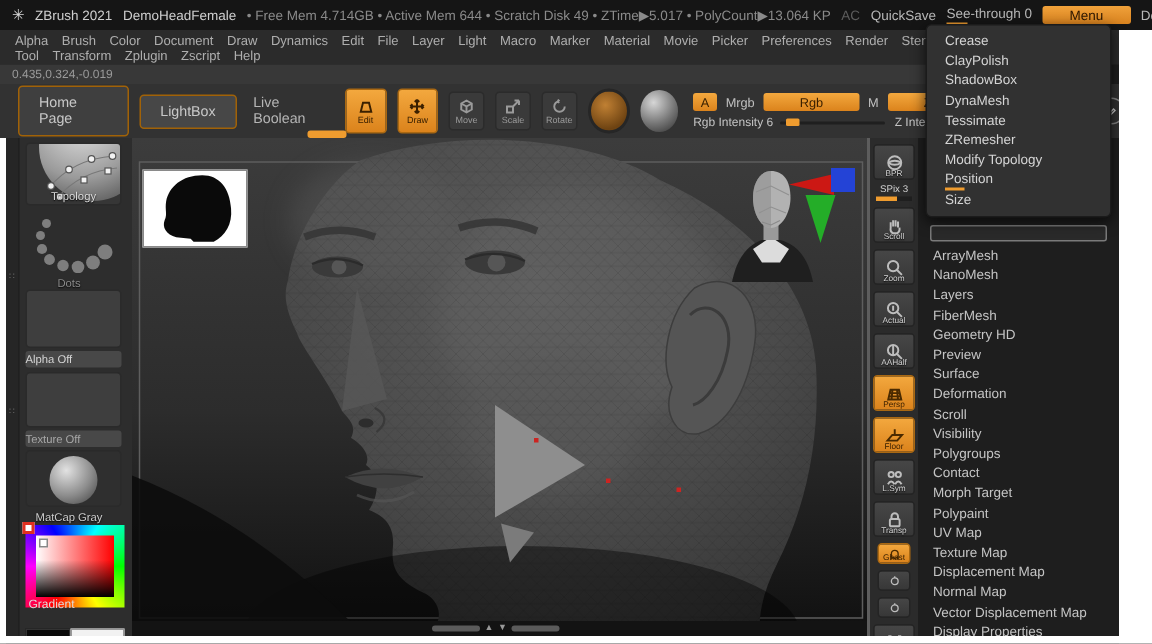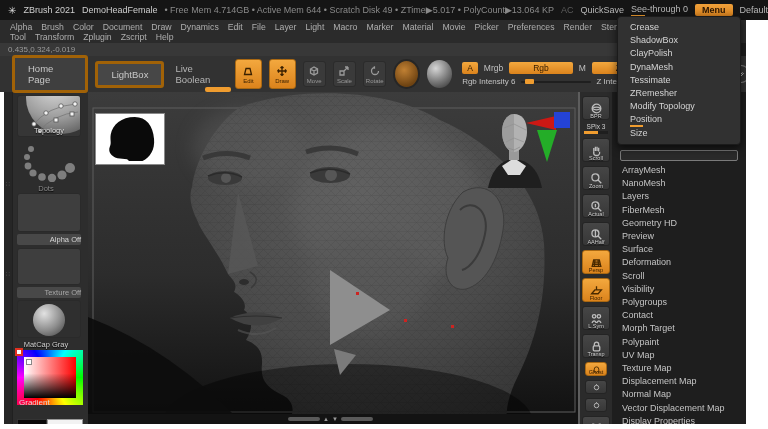--- a/index.html
+++ b/index.html
@@ -9,33 +9,33 @@
   .abs{position:absolute}
 
   
   .titlebar{position:absolute;left:0;top:0;width:768px;height:20px;background:#151515;display:flex;align-items:center;gap:7px;padding:0 8px;font-size:9px;color:#b8b8b8;white-space:nowrap;overflow:hidden;z-index:30}
   .tlogo{color:#d8d8d8;font-size:10px}
   .tname{color:#cfcfcf}
   .tstats{color:#8a8a8a}
   .tdim{color:#5c5c5c}
   .seethrough{position:relative;padding-bottom:2px}
   .seethrough .mini{position:absolute;left:0;bottom:-1px;width:14px;height:2px;background:#ef9c2f}
-  .menu-btn{background:linear-gradient(#f0a13a,#d9831f);color:#2a1500;padding:1px 7px;border-radius:2px;font-weight:bold}
+  .menu-btn{background:linear-gradient(#f0a13a,#d9831f);color:#2a1500;padding:1px 18px;border-radius:2px;font-weight:normal}
 
   
   .menubar{position:absolute;left:0;top:20px;width:768px;height:23px;background:#2b2b2b;padding:2px 0 0 10px;z-index:5}
   .menurow{height:10px;line-height:10px}
   .mitem{display:inline-block;margin-right:9px;color:#aeaeae;font-size:8.7px}
 
   
   .statusbar{position:absolute;left:0;top:43px;width:644px;height:13px;background:#383838;font-size:8px;color:#9a9a9a;line-height:13px;padding-left:8px;z-index:5}
 
   
   .topshelf{position:absolute;left:0;top:56px;width:768px;height:36px;background:#323232;display:flex;align-items:center;padding-left:12px;gap:7px;z-index:5}
-  .pillbtn{background:#3f3f3f;border:3px solid #a16207;border-radius:3px;padding:5px 13px;color:#c8c8c8;font-size:9.5px}
+  .pillbtn{background:#3f3f3f;border:1px solid #a16207;border-radius:3px;padding:5px 13px;color:#c8c8c8;font-size:9.5px}
   .pillbtn.lb{background:#474747}
   .lbool{color:#b5b5b5;margin:0 4px;font-size:9.5px}
   .toolbtn{width:30px;height:30px;border-radius:3px;display:flex;flex-direction:column;align-items:center;justify-content:center;gap:1px;font-size:6px}
   .toolbtn svg{width:12px;height:12px;fill:none;stroke:currentColor;stroke-width:1.3}
   .toolbtn.orange{background:linear-gradient(#f3a83e,#db831c);color:#3a2000;border:1px solid #a96812}
   .toolbtn.dark{background:#3a3a3a;color:#9a9a9a;width:26px;height:26px;border:1px solid #2b2b2b}
   .gyro{width:30px;height:30px;border-radius:50%;background:radial-gradient(circle at 40% 35%,#c08033,#6e4312 72%);border:2px solid #262626}
   .matsphere{width:28px;height:28px;border-radius:50%;background:radial-gradient(circle at 35% 30%,#d6d6d6,#767676 55%,#2d2d2d)}
   .paintgrp{display:flex;flex-direction:column;gap:3px;margin-left:3px}
   .paintrow{display:flex;align-items:center;gap:6px}
@@ -53,21 +53,21 @@
   .foccol{display:flex;flex-direction:column;gap:3px;font-size:8px;color:#c4c4c4}
   .drawsz .mini{display:block;width:13px;height:3px;background:#ef9c2f;margin-top:1px}
   .pullhandle{position:absolute;left:205px;top:87px;width:26px;height:5px;background:#ef9c2f;border-radius:2px;z-index:8}
 
   
   .sidebar{position:absolute;left:4px;top:92px;width:84px;height:332px;background:#2d2d2d;z-index:4}
   .sbdivider{position:absolute;left:0;top:0;width:9px;height:100%;background:#262626;border-right:1px solid #202020}
   .sbdots{position:absolute;left:2px;color:#6a6a6a;font-size:6px}
   .thumb{position:absolute;border:1px solid #2a2a2a;border-radius:3px;overflow:hidden;background:#363636}
   .thlabel{position:absolute;left:0;right:0;text-align:center;font-size:7.5px;color:#dcdcdc;text-shadow:0 1px 1px #000}
-  .labelbar{position:absolute;left:13px;width:64px;height:11px;background:#484848;color:#d5d5d5;font-size:7.5px;text-align:right;line-height:11px;border-radius:2px}
+  .labelbar{position:absolute;left:13px;width:64px;height:11px;background:#484848;color:#d5d5d5;font-size:7.5px;text-align:left;line-height:11px;border-radius:2px}
   .matball{width:32px;height:32px;margin:3px auto;border-radius:50%;background:radial-gradient(circle at 35% 30%,#e2e2e2,#8d8d8d 55%,#3c3c3c)}
   .picker{position:absolute;left:13px;top:258px;width:66px;height:55px;background:conic-gradient(from 210deg,#f00,#f0f,#00f,#0ff,#0f0,#ff0,#f00)}
   .pickinner{position:absolute;left:7px;top:7px;right:7px;bottom:7px;background:linear-gradient(to top,#000 0%,rgba(0,0,0,0) 60%),linear-gradient(to right,#fff,#f00)}
   .picksel{position:absolute;left:2px;top:2px;width:6px;height:6px;background:#fff;border:1px solid #888}
   .pickmark{position:absolute;left:-2px;top:-2px;width:8px;height:8px;background:#fff;border:2px solid #e03020}
   .gradlab{position:absolute;left:15px;top:306px;font-size:8px;color:#ddd}
   .swatches{position:absolute;left:13px;top:327px;display:flex}
   .swb{width:30px;height:8px;background:#0a0a0a;border:1px solid #333}
   .sww{width:36px;height:8px;background:#f2f2f2;border:1px solid #999}
 
@@ -561,22 +561,22 @@
       <div class="titem">Displacement Map</div>
       <div class="titem">Normal Map</div>
       <div class="titem">Vector Displacement Map</div>
       <div class="titem">Display Properties</div>
     </div>
 
   <div class="dropdown">
     <div>
 
     <div class="ditem">Crease</div>
+        <div class="ditem">ClayPolish</div>
         <div class="ditem">ShadowBox</div>
-        <div class="ditem">ClayPolish</div>
         <div class="ditem">DynaMesh</div>
         <div class="ditem">Tessimate</div>
         <div class="ditem">ZRemesher</div>
         <div class="ditem">Modify Topology</div>
         <div class="ditem">Position</div>
         <div class="ditem">Size</div>
       </div>
     <div class="dmark"></div>
   </div>
 

